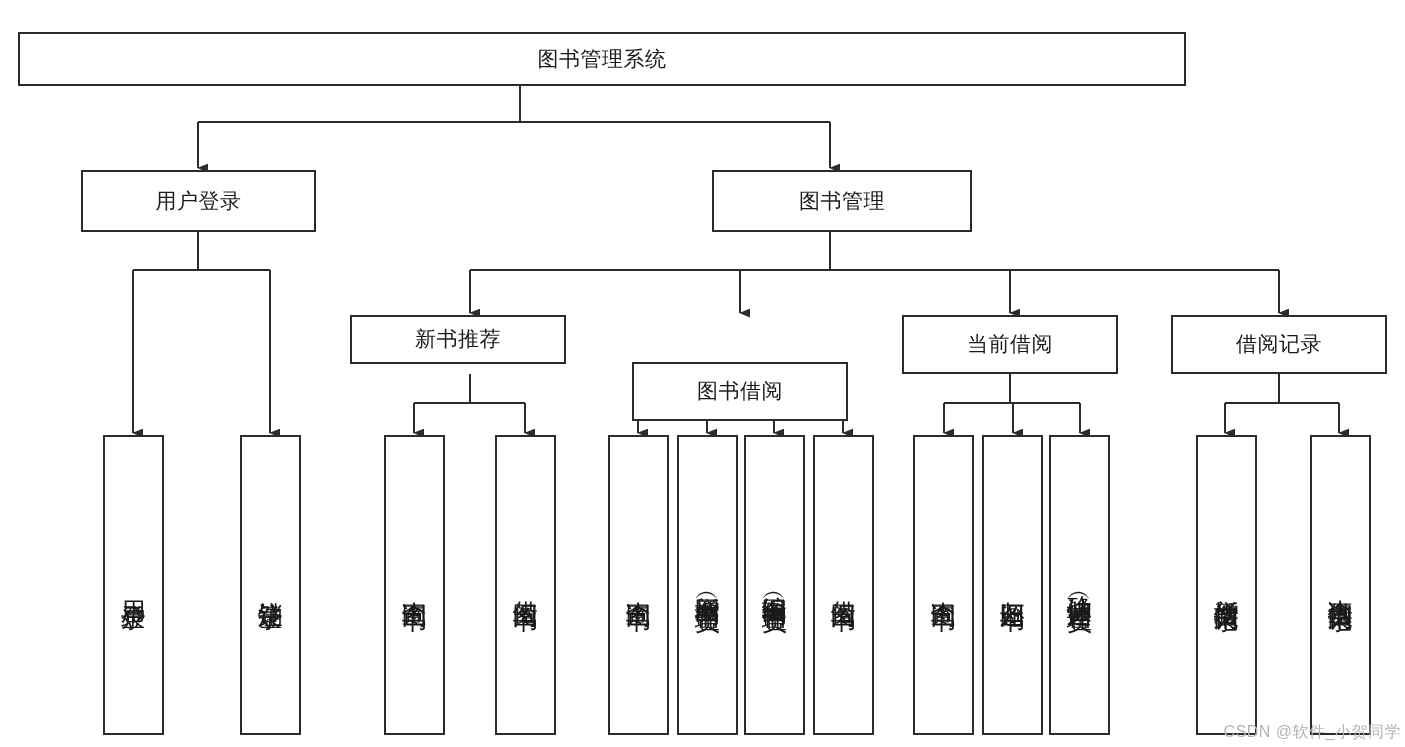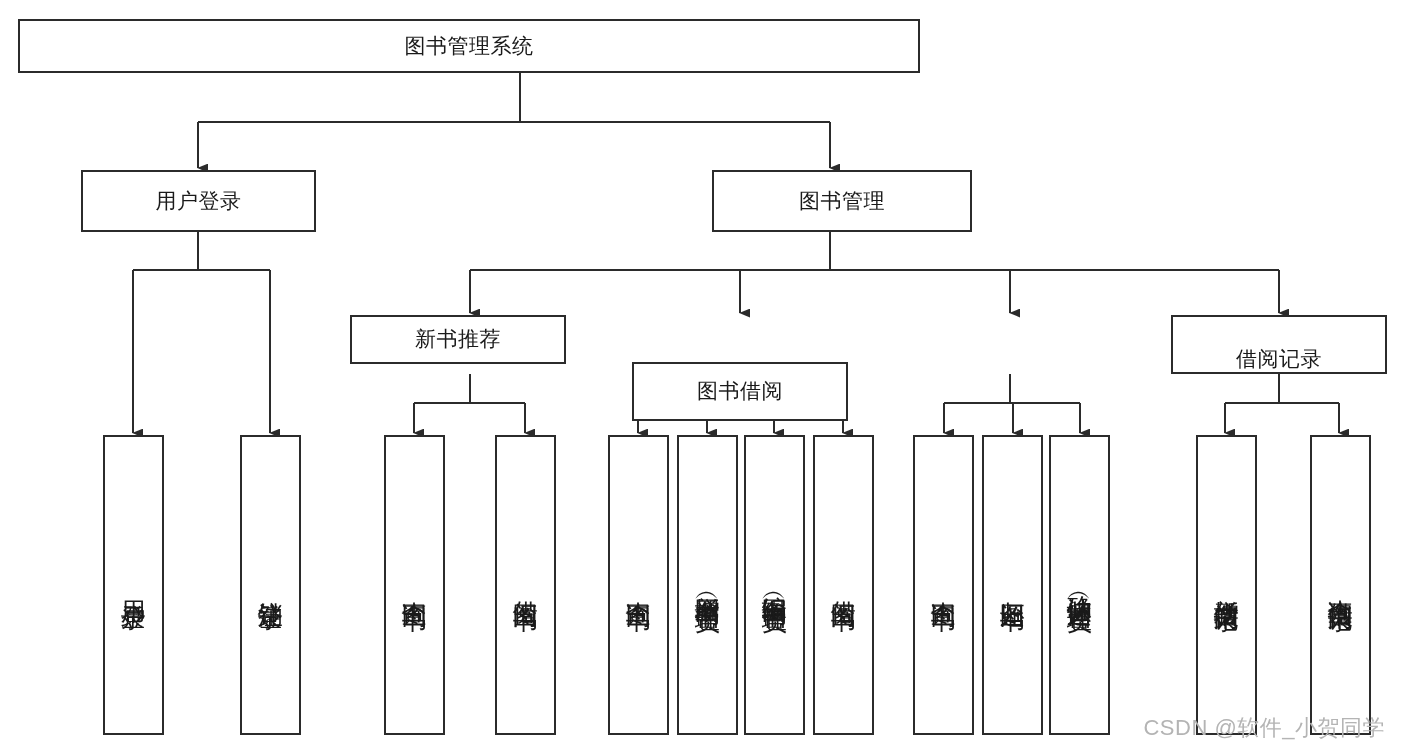--- a/index.html
+++ b/index.html
@@ -54,23 +54,23 @@
   .node.vertical .node-label {
     writing-mode: vertical-rl;
     text-orientation: upright;
     font-size: 25px;
     line-height: 1.05;
     letter-spacing: 2px;
     max-height: 286px;
   }
   .watermark {
     position: absolute;
-    right: 20px;
+    right: 4px;
     bottom: 4px;
-    font-size: 22px;
+    font-size: 16px;
     color: #b4b4b4;
     letter-spacing: 0.5px;
     white-space: nowrap;
   }
 </style>
 </head>
 <body>
 
 <div id="diagram-root">
 
@@ -120,42 +120,45 @@
       <path d="M1013,403 L1013,433" marker-end="url(#arrowhead)"></path>
       <path d="M1080,403 L1080,433" marker-end="url(#arrowhead)"></path>
 
       <path d="M1279,374 L1279,403"></path>
       <path d="M1225,403 L1339,403"></path>
       <path d="M1225,403 L1225,433" marker-end="url(#arrowhead)"></path>
       <path d="M1339,403 L1339,433" marker-end="url(#arrowhead)"></path>
     </g>
   </svg>
 
-  <div class="node horizontal" style="left:18px; top:19px; width:902px; height:54px;">
+  <div class="node horizontal" style="left:18px; top:32px; width:1168px; height:54px;">
     <span class="node-label">图书管理系统</span>
   </div>
 
   <div class="node horizontal" style="left:81px; top:170px; width:235px; height:62px;">
     <span class="node-label">用户登录</span>
   </div>
 
   <div class="node horizontal" style="left:712px; top:170px; width:260px; height:62px;">
     <span class="node-label">图书管理</span>
   </div>
 
   <div class="node horizontal" style="left:350px; top:315px; width:216px; height:49px;">
     <span class="node-label">新书推荐</span>
   </div>
 
   <div class="node horizontal" style="left:632px; top:315px; width:216px; height:59px;margin-top:47px;">
     <span class="node-label">图书借阅</span>
   </div>
 
-
-  <div class="node horizontal" style="left:1171px; top:315px; width:216px; height:59px;align-items:flex-end;">
+  <div class="node horizontal" style="left:902px; top:315px; width:216px; height:59px;">
+    <span class="node-label">当前借阅</span>
+  </div>
+
+  <div class="node horizontal" style="left:1171px; top:315px; width:216px; height:59px;">
     <span class="node-label">借阅记录</span>
   </div>
 
   <div class="node vertical" style="left:103px; top:435px; width:61px; height:300px;">
     <span class="node-label">用户登录</span>
   </div>
 
   <div class="node vertical" style="left:240px; top:435px; width:61px; height:300px;">
     <span class="node-label">注销登录</span>
   </div>

